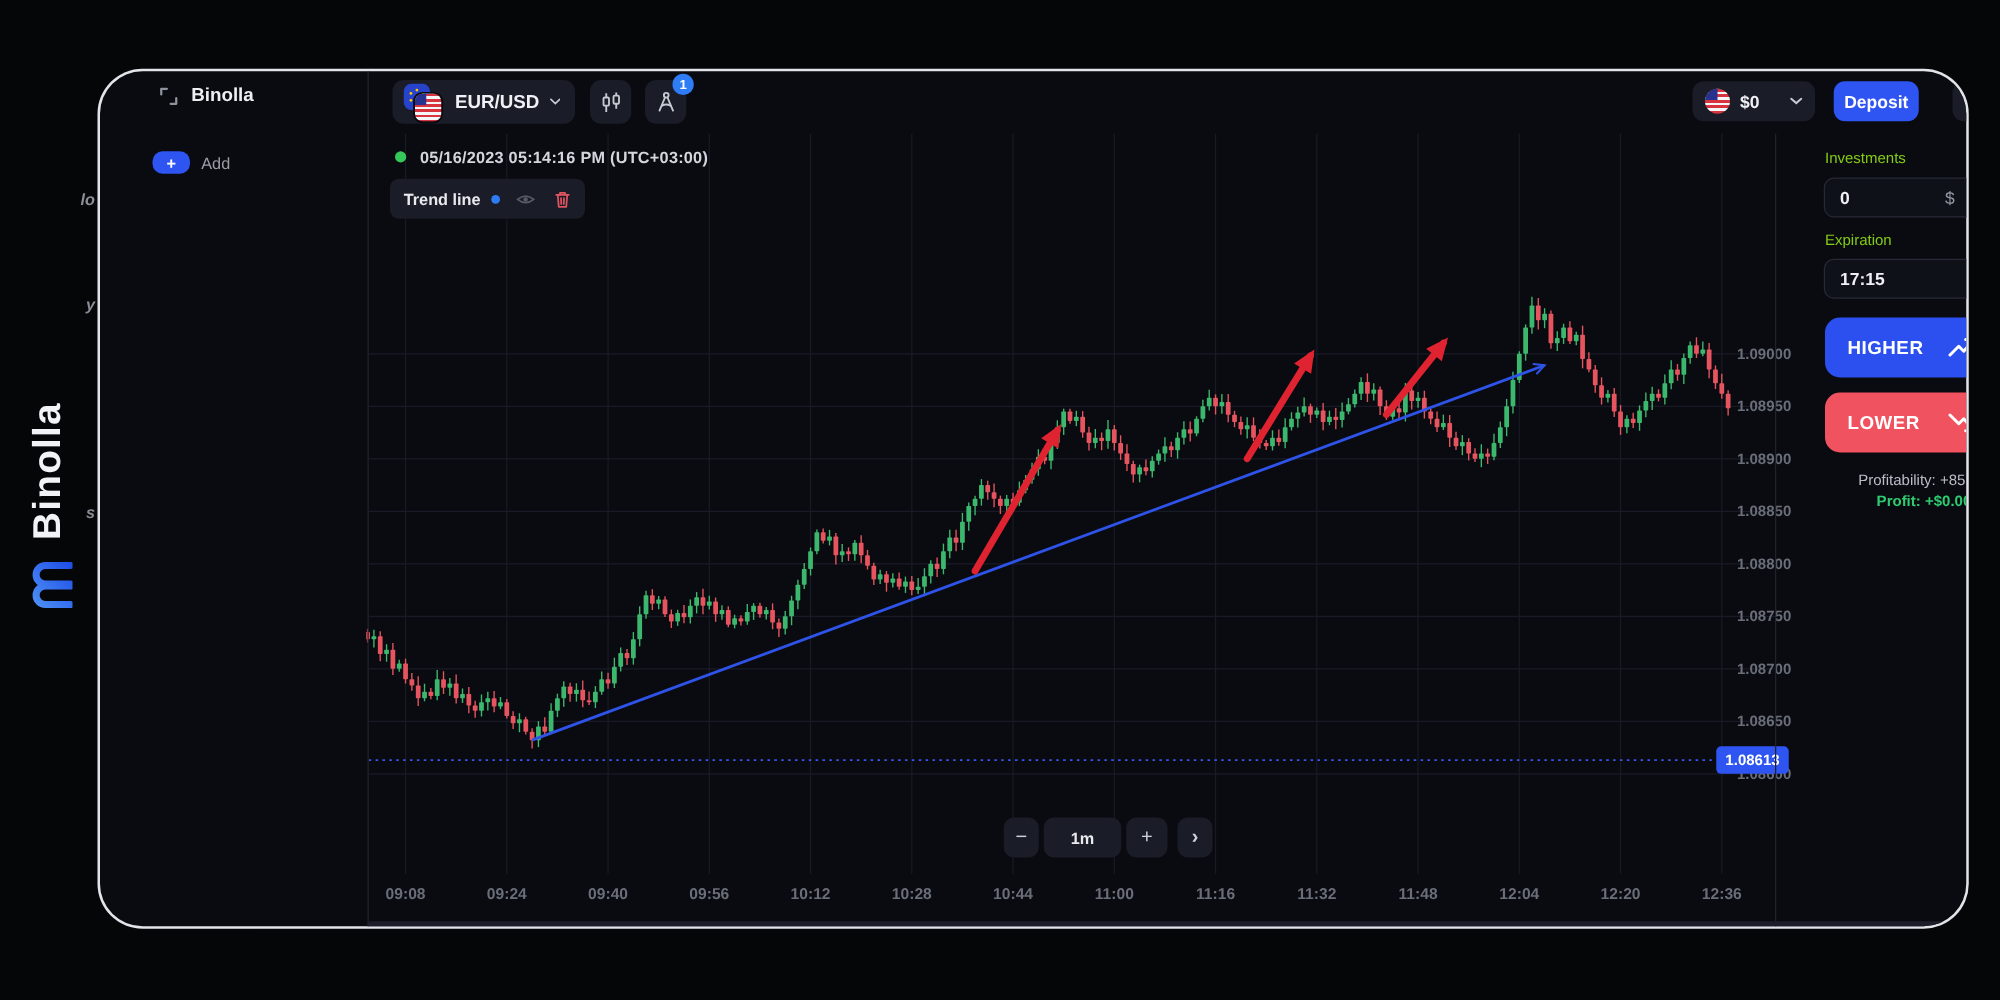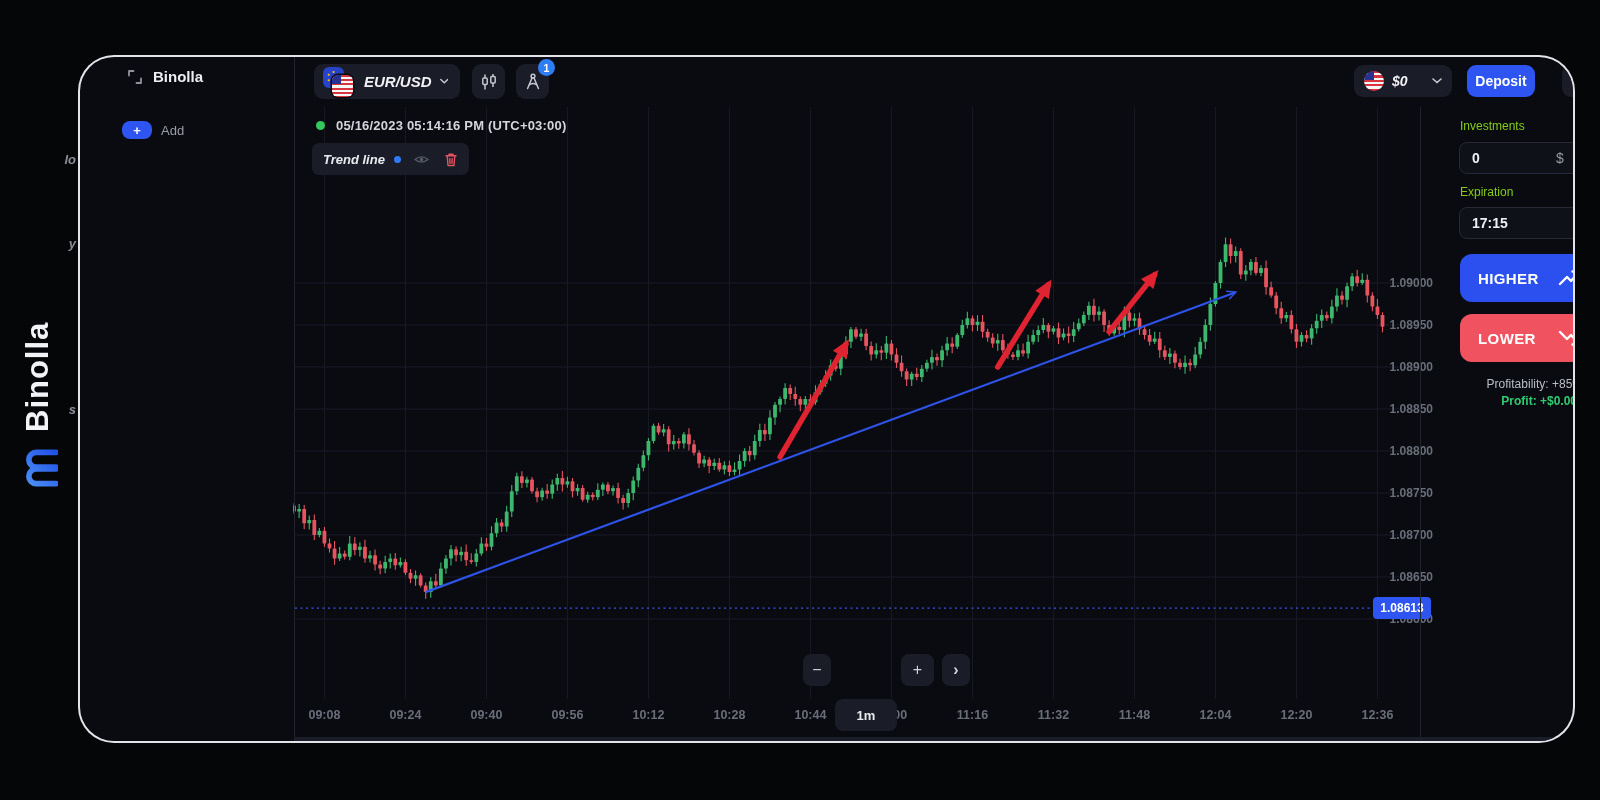--- a/index.html
+++ b/index.html
@@ -22,21 +22,21 @@
 
   
   .assets-head { position:absolute; left:47px; top:11px; display:flex; align-items:center; gap:10px; }
   .assets-head .t { color:#eceef2; font-size:15px; font-weight:bold; }
   .add-row { position:absolute; left:42px; top:64px; display:flex; align-items:center; gap:9px; }
   .add-btn { width:30px; height:18px; background:#2e55f2; border-radius:8px; color:#fff;
     font-size:13px; font-weight:bold; display:flex; align-items:center; justify-content:center; line-height:1; }
   .add-lab { color:#9a9ea8; font-size:13px; }
 
   
-  .pill { position:absolute; background:#1a1d27; border-radius:9px; display:flex; align-items:center;font-style:italic; }
+  .pill { position:absolute; background:#1a1d27; border-radius:9px; display:flex; align-items:center; }
   .sym-pill { left:234px; top:7px; width:146px; height:35px; padding:0 12px 0 8px; gap:8px; }
   .sym-txt { color:#f0f1f5; font-size:15px; font-weight:bold; }
   .flagpair { position:relative; width:34px; height:34px; flex:0 0 34px; }
   .flag-eu { position:absolute; left:1px; top:2px; width:21px; height:21px; border-radius:6px;
     background:#2743c9; overflow:hidden; }
   .flag-us-sq { position:absolute; left:10px; top:10px; width:21px; height:22px; border-radius:6px;
     background:repeating-linear-gradient(180deg,#d8343f 0 2.1px,#f5f6f8 2.1px 4.2px); overflow:hidden;
     box-shadow:0 0 0 1.5px #0a0b10; }
   .flag-us-sq::after { content:""; position:absolute; left:0; top:0; width:9px; height:9px; background:#27318f; }
   .iconbtn { position:absolute; width:33px; height:35px; background:#1a1d27; border-radius:9px;
@@ -730,19 +730,19 @@
         <path d="M2 5 L9 12 L13 8 L21 17" fill="none" stroke="#fff" stroke-width="2.4" stroke-linecap="round" stroke-linejoin="round"></path>
         <path d="M14.5 17.5 H21.5 V10.5" fill="none" stroke="#fff" stroke-width="2.4" stroke-linecap="round" stroke-linejoin="round"></path>
       </svg>
     </div>
     <div class="prof-wrap">
       <div class="prof-line1">Profitability: +85%</div>
       <div class="prof-line2">Profit: +$0.00</div>
     </div>
 
     <div class="cbtn" style="left:723px; width:28px;">−</div>
-    <div class="cbtn" style="left:755px; width:62px; font-size:13px; font-weight:bold; color:#e8eaee;margin-top:45px;">1m</div>
+    <div class="cbtn" style="left:755px; width:62px; font-size:13px; font-weight:bold; color:#e8eaee;">1m</div>
     <div class="cbtn" style="left:821px; width:33px;">+</div>
     <div class="cbtn" style="left:862px; width:28px; font-weight:bold;">›</div>
 
     <div class="scroll-strip"></div>
   </div>
 </div>
 
 </body></html>

